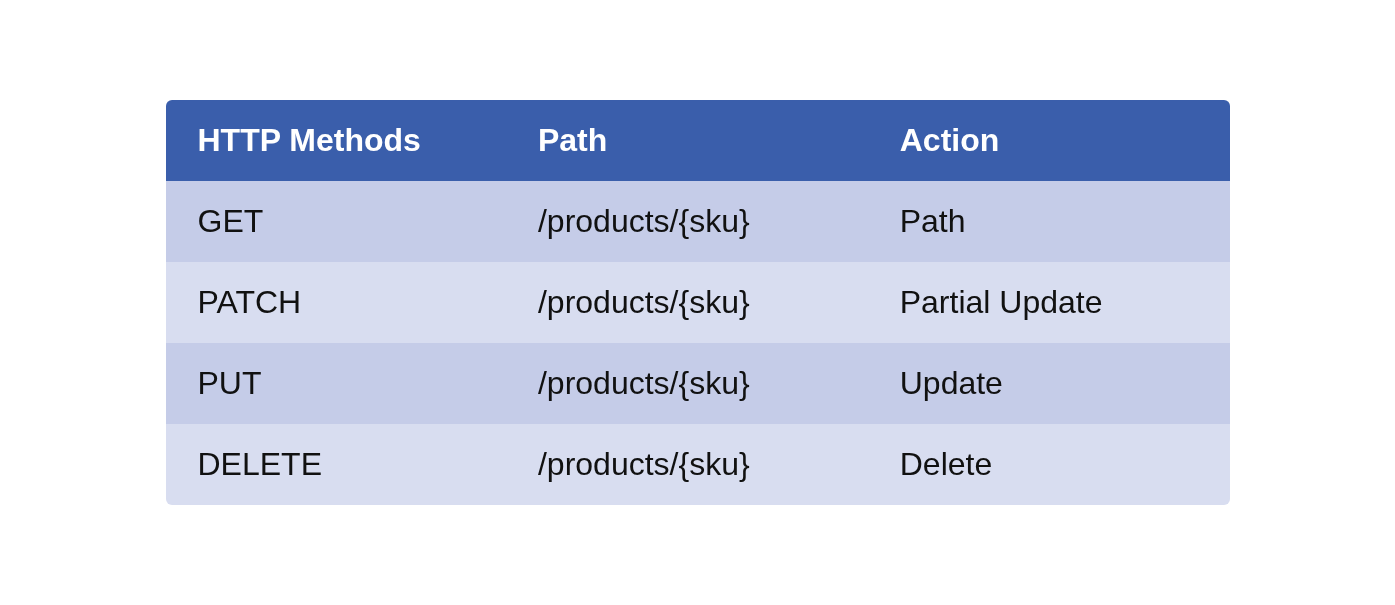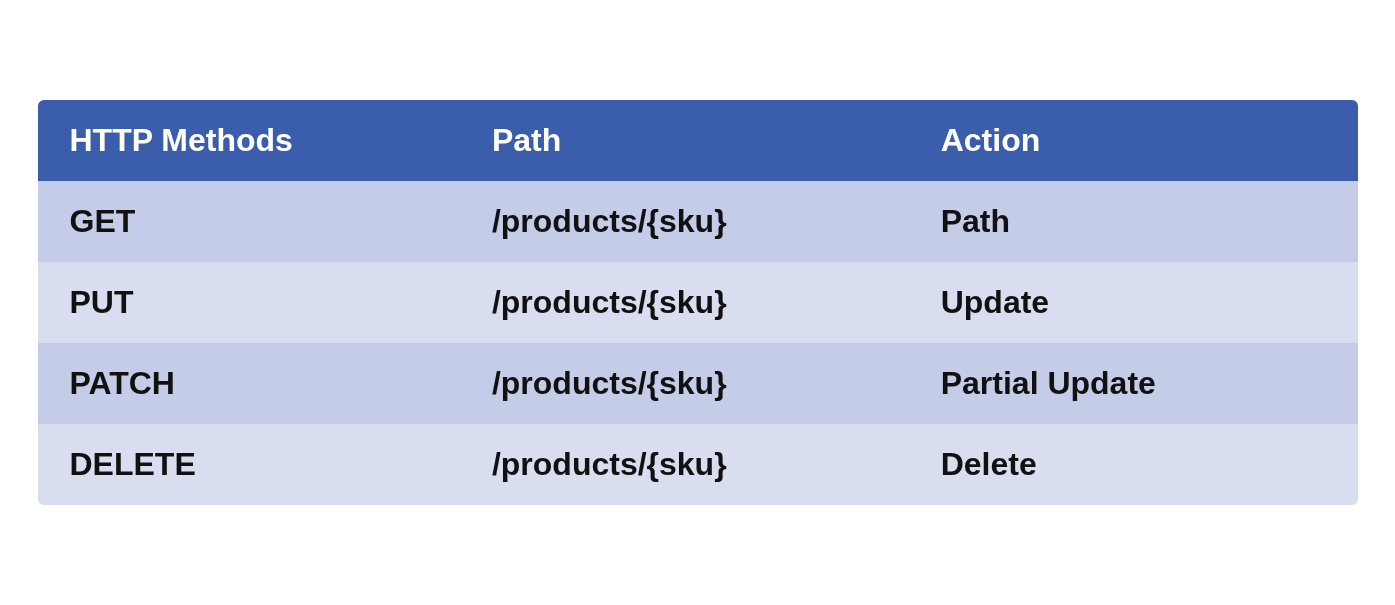--- a/index.html
+++ b/index.html
@@ -12,21 +12,21 @@
       width: 1395px;
       height: 605px;
       display: flex;
       align-items: center;
       justify-content: center;
       background: #ffffff;
       font-family: 'Segoe UI', Arial, sans-serif;
     }
 
     .table-container {
-      width: 1320px;
+      width: 1064px;
     }
 
     table {
       width: 100%;
       border-collapse: collapse;
       border-radius: 6px;
       overflow: hidden;
     }
 
     thead tr {
@@ -46,21 +46,21 @@
     }
 
     tbody tr:nth-child(even) {
       background-color: #d8ddf0;
     }
 
     tbody td {
       font-size: 32px;
       padding: 22px 32px;
       color: #111111;
-      font-weight: 700;
+      font-weight: 400;
     }
 
     col.col-method {
       width: 32%;
     }
     col.col-path {
       width: 34%;
     }
     col.col-action {
       width: 34%;
@@ -83,28 +83,28 @@
         <th>Action</th>
       </tr>
     </thead>
     <tbody id="table-body">
     <tr>
           <td>GET</td>
           <td>/products/{sku}</td>
           <td>Path</td>
         </tr>
         <tr>
+          <td>PATCH</td>
+          <td>/products/{sku}</td>
+          <td>Partial Update</td>
+        </tr>
+        <tr>
           <td>PUT</td>
           <td>/products/{sku}</td>
           <td>Update</td>
-        </tr>
-        <tr>
-          <td>PATCH</td>
-          <td>/products/{sku}</td>
-          <td>Partial Update</td>
         </tr>
         <tr>
           <td>DELETE</td>
           <td>/products/{sku}</td>
           <td>Delete</td>
         </tr>
       </tbody>
   </table>
 </div>
 

